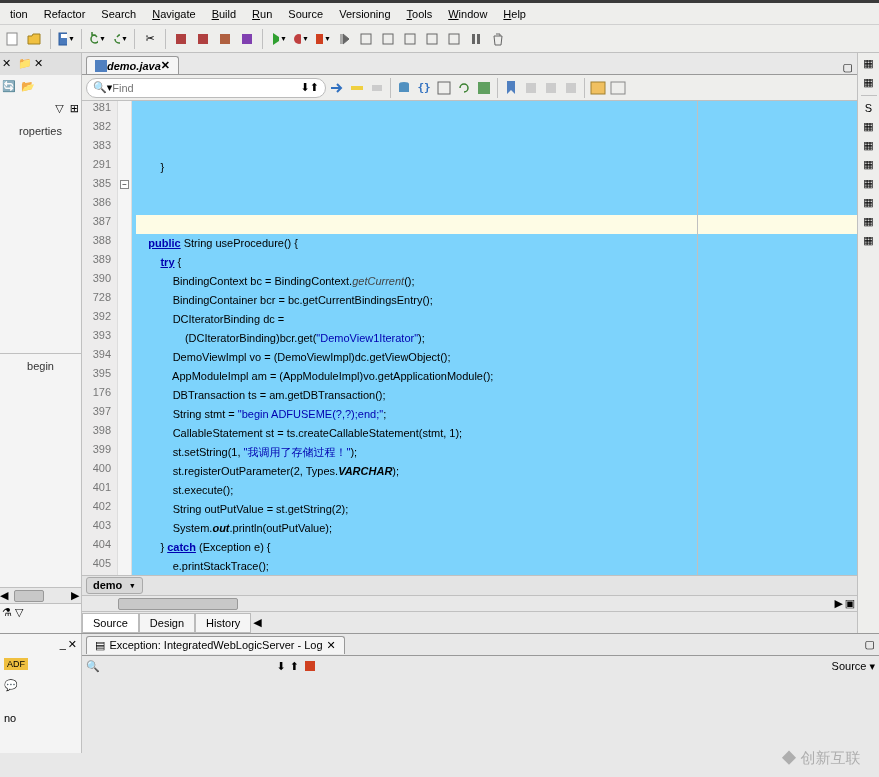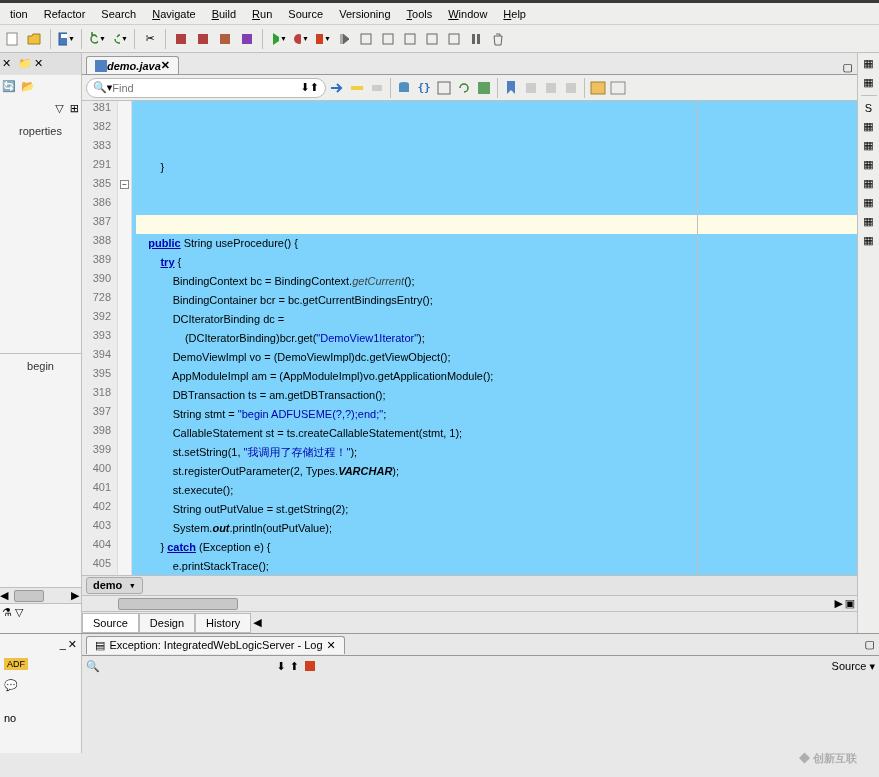--- a/index.html
+++ b/index.html
@@ -46,21 +46,21 @@
 .subtab-btn { padding: 1px 6px; background: #d8d8d8; border: 1px solid #aaa; border-radius: 3px; font-family: 'Courier New', monospace; font-weight: bold; }
 .right-strip { width: 22px; background: #eeeeec; border-left: 1px solid #c0c0c0; display: flex; flex-direction: column; align-items: center; padding-top: 4px; gap: 6px; }
 .bottom-panel { border-top: 1px solid #999; display: flex; height: 120px; }
 .bp-left { width: 82px; background: #f4f4f4; border-right: 1px solid #c0c0c0; padding: 4px; }
 .bp-main { flex: 1; display: flex; flex-direction: column; }
 .bp-tabs { height: 22px; background: #e8e8e8; display: flex; align-items: center; padding-left: 4px; border-bottom: 1px solid #999; justify-content: space-between; }
 .bp-tab { background: #f5f5f5; border: 1px solid #999; border-bottom: none; padding: 2px 8px; border-radius: 3px 3px 0 0; display: flex; gap: 4px; align-items: center; }
 .bp-toolbar { height: 20px; display: flex; align-items: center; padding: 2px 4px; gap: 4px; }
 .bp-output { flex: 1; background: #fff; padding: 8px; font-family: 'SimSun', 'Courier New', monospace; font-size: 12px; border: 3px solid #d60000; margin: 2px 6px; }
 .bp-output .blue { color: #1a46d0; }
-.watermark { position: absolute; right: 1px; bottom: 4px; width: 100px; height: 30px; opacity: 0.6; display: flex; align-items: center; justify-content: center; font-size: 11px; color: #888; font-weight: bold; }
+.watermark { position: absolute; right: 8px; bottom: 4px; width: 100px; height: 30px; opacity: 0.6; display: flex; align-items: center; justify-content: center; font-size: 15px; color: #888; }
 .scroll-h { height: 16px; background: #e8e8e8; border-top: 1px solid #c0c0c0; display: flex; align-items: center; }
 .scroll-thumb { height: 12px; background: #c8c8c8; border: 1px solid #999; border-radius: 2px; }
 svg { display: block; }
 </style>
 </head>
 <body>
 
 <div class="title-bar"></div>
 
 <div class="menu-bar">
@@ -329,21 +329,21 @@
           <div class="code-line">386</div>
           <div class="code-line">387</div>
           <div class="code-line">388</div>
           <div class="code-line">389</div>
           <div class="code-line">390</div>
           <div class="code-line">728</div>
           <div class="code-line">392</div>
           <div class="code-line">393</div>
           <div class="code-line">394</div>
           <div class="code-line">395</div>
-          <div class="code-line">318</div>
+          <div class="code-line">176</div>
           <div class="code-line">397</div>
           <div class="code-line">398</div>
           <div class="code-line">399</div>
           <div class="code-line">400</div>
           <div class="code-line">401</div>
           <div class="code-line">402</div>
           <div class="code-line">403</div>
           <div class="code-line">404</div>
           <div class="code-line">405</div>
         </div>

